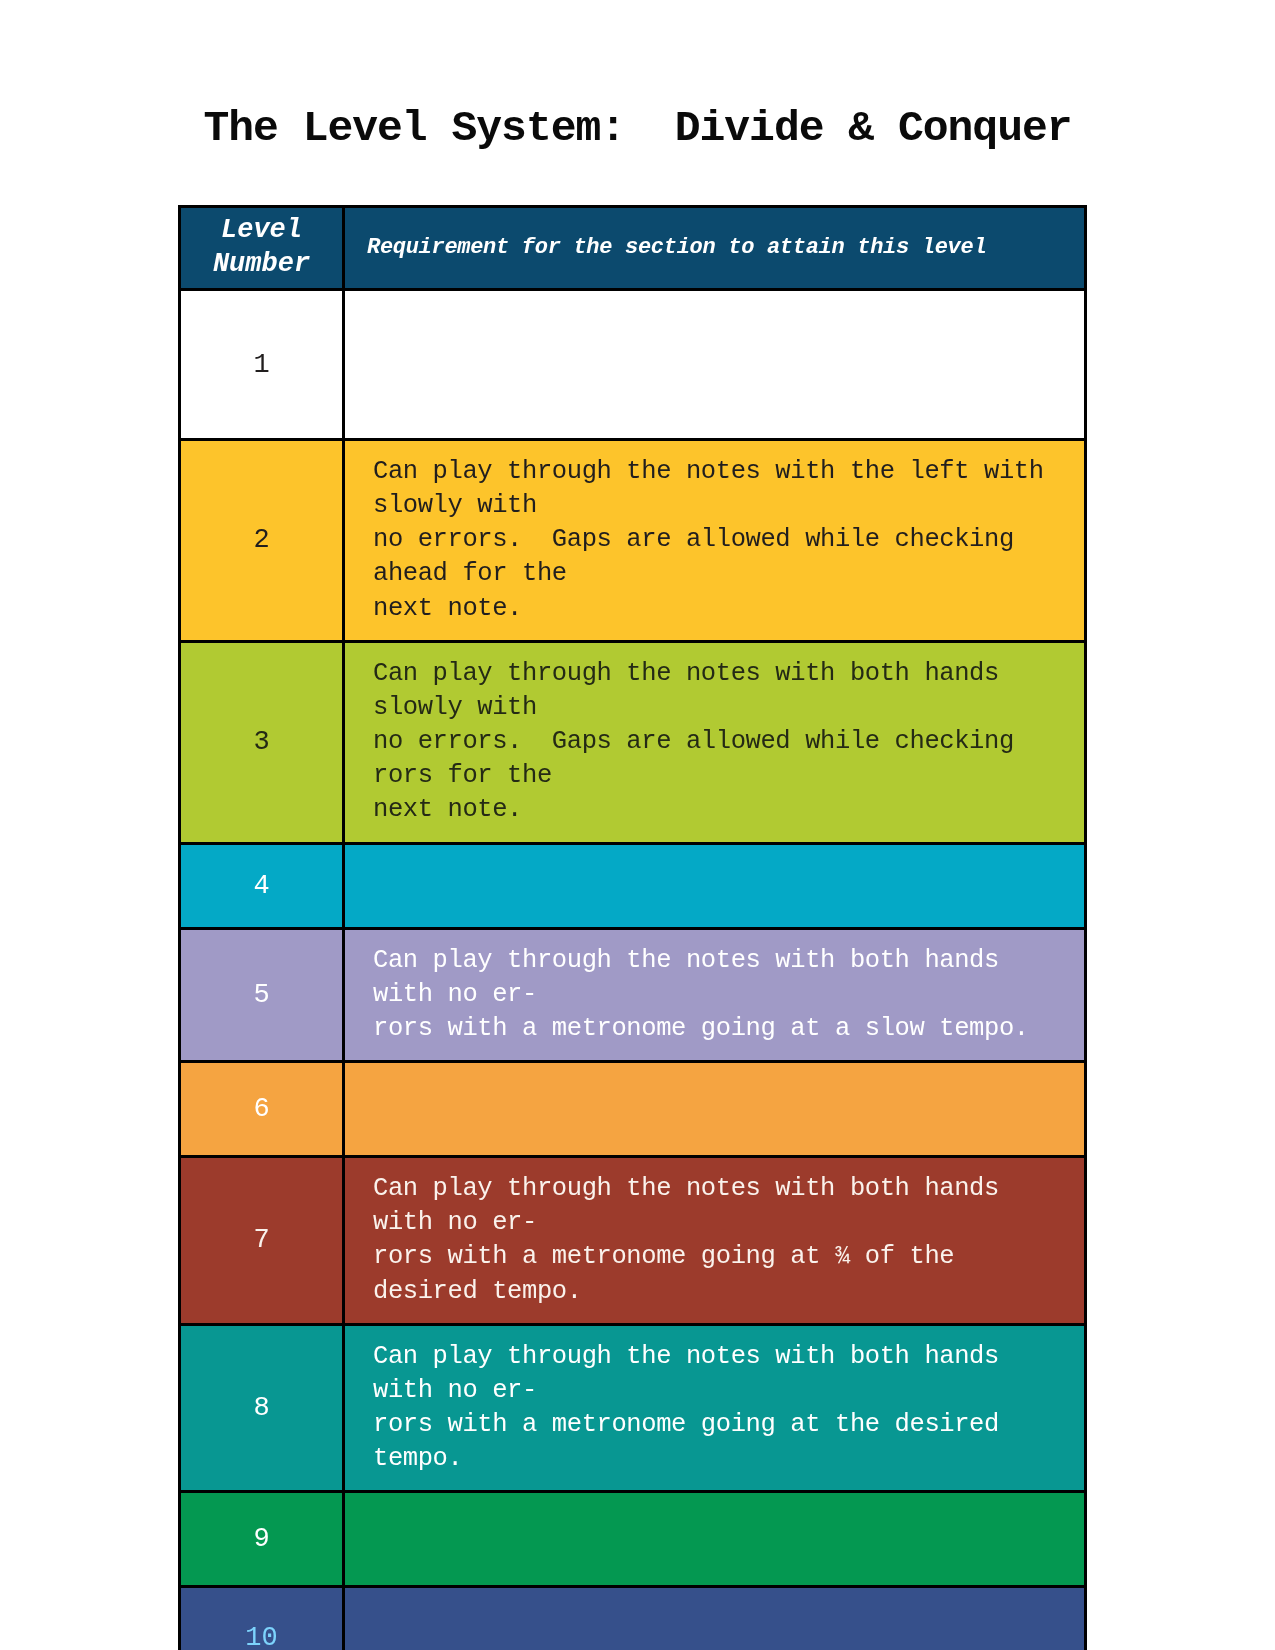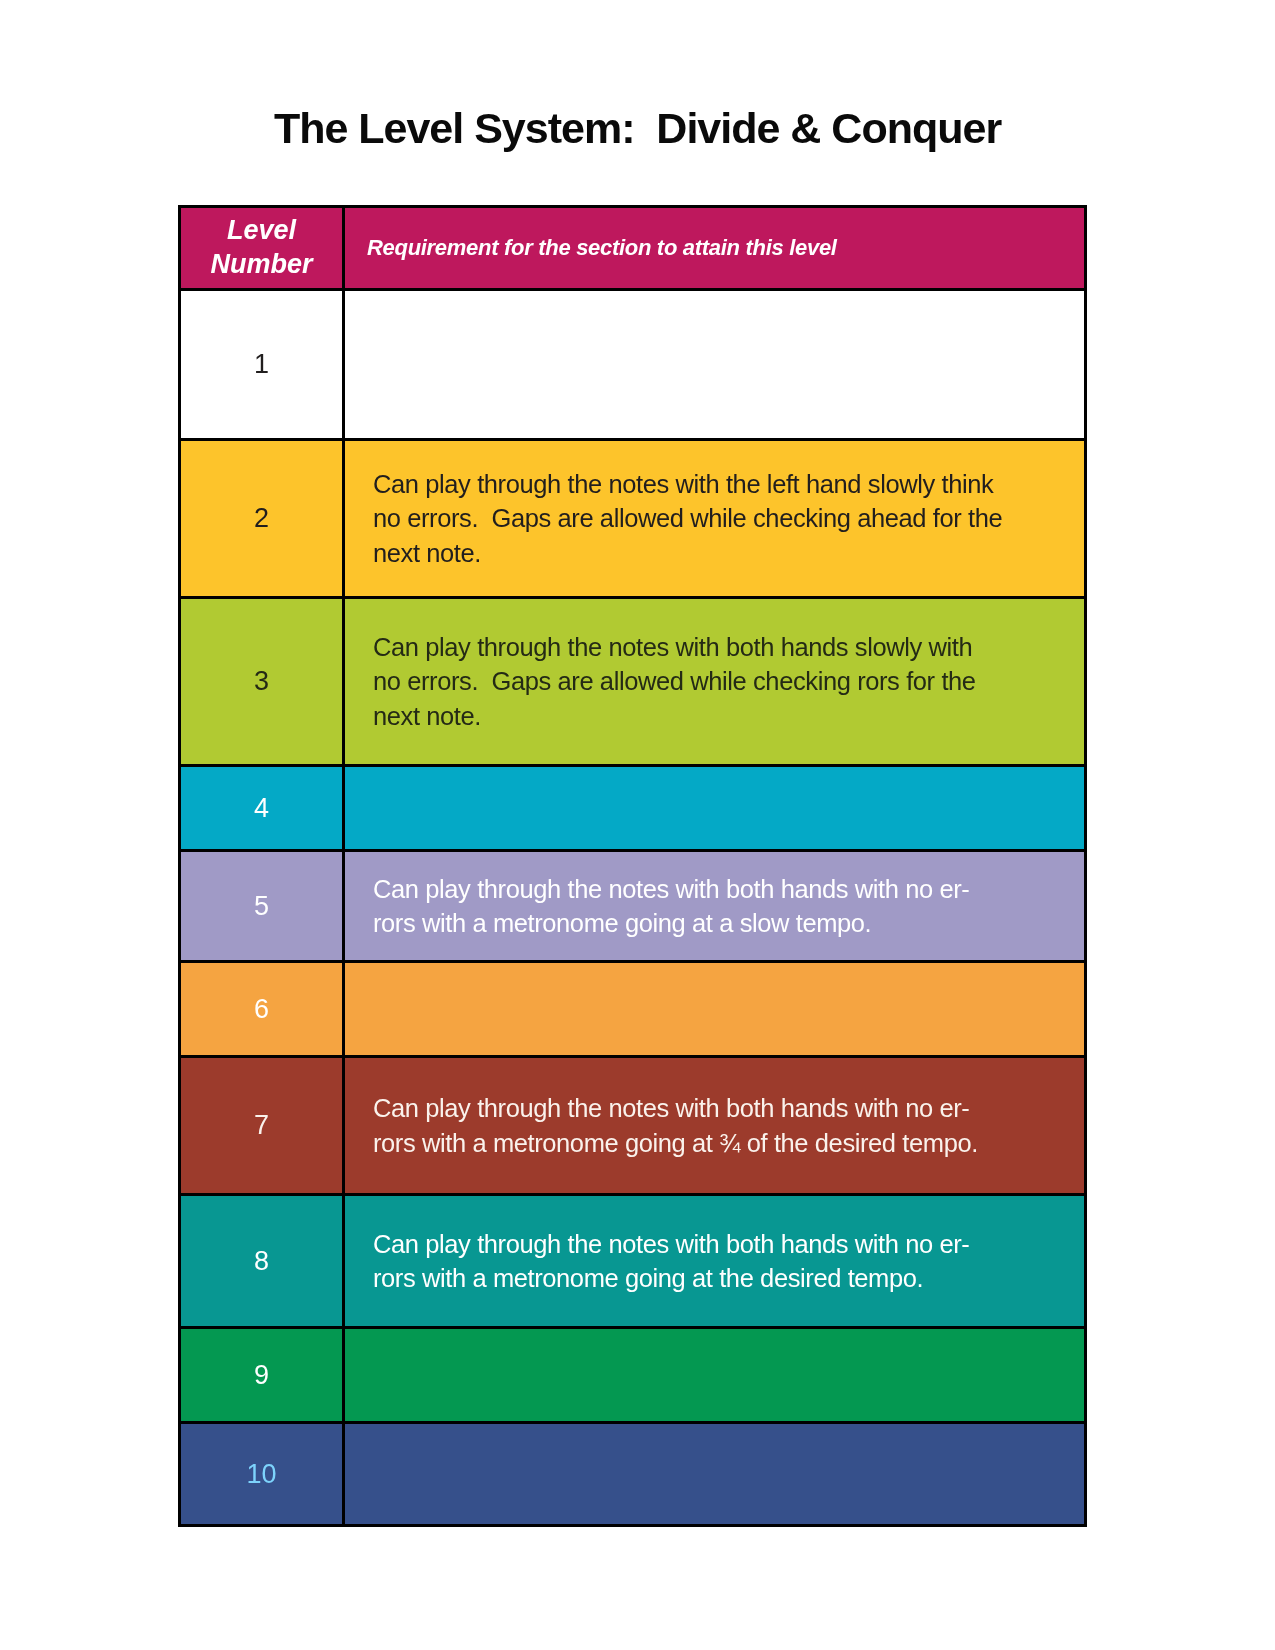--- a/index.html
+++ b/index.html
@@ -7,20 +7,21 @@
     padding: 0;
     background: #ffffff;
     font-family: "Liberation Sans", sans-serif;
   }
   .page {
     position: relative;
     width: 1275px;
     height: 1650px;
     background: #ffffff;
     overflow: hidden;
+    font-family: Liberation Mono, monospace;
   }
   .page-title {
     position: absolute;
     top: 104px;
     left: 0;
     right: 0;
     text-align: center;
     font-size: 43px;
     font-weight: 700;
     color: #0a0a0a;
@@ -93,32 +94,32 @@
 </style>
 </head>
 <body>
 
 <div class="page">
 
   <div class="page-title">The Level System:  Divide &amp; Conquer</div>
 
   <div class="level-table">
 
-    <div class="row header-row" style="background: #be185d; color: rgb(255, 255, 255);">
+    <div class="row header-row" style="background: #0c4a6e; color: rgb(255, 255, 255);">
       <div class="cell-level">Level Number</div>
       <div class="cell-text">Requirement for the section to attain this level</div>
     </div>
 
     <div class="row r0" style="background: rgb(255, 255, 255); color: rgb(33, 30, 30);">
       <div class="cell-level">1</div>
     </div>
 
     <div class="row r1" style="background: rgb(253, 196, 43); color: rgb(33, 30, 30);">
       <div class="cell-level">2</div>
-      <div class="cell-text">Can play through the notes with the left hand slowly think
+      <div class="cell-text">Can play through the notes with the left with slowly with
 no errors.  Gaps are allowed while checking ahead for the
 next note.</div>
     </div>
 
     <div class="row r2" style="background: rgb(177, 202, 50); color: rgb(36, 42, 21);">
       <div class="cell-level">3</div>
       <div class="cell-text">Can play through the notes with both hands slowly with
 no errors.  Gaps are allowed while checking rors for the
 next note.</div>
     </div>

